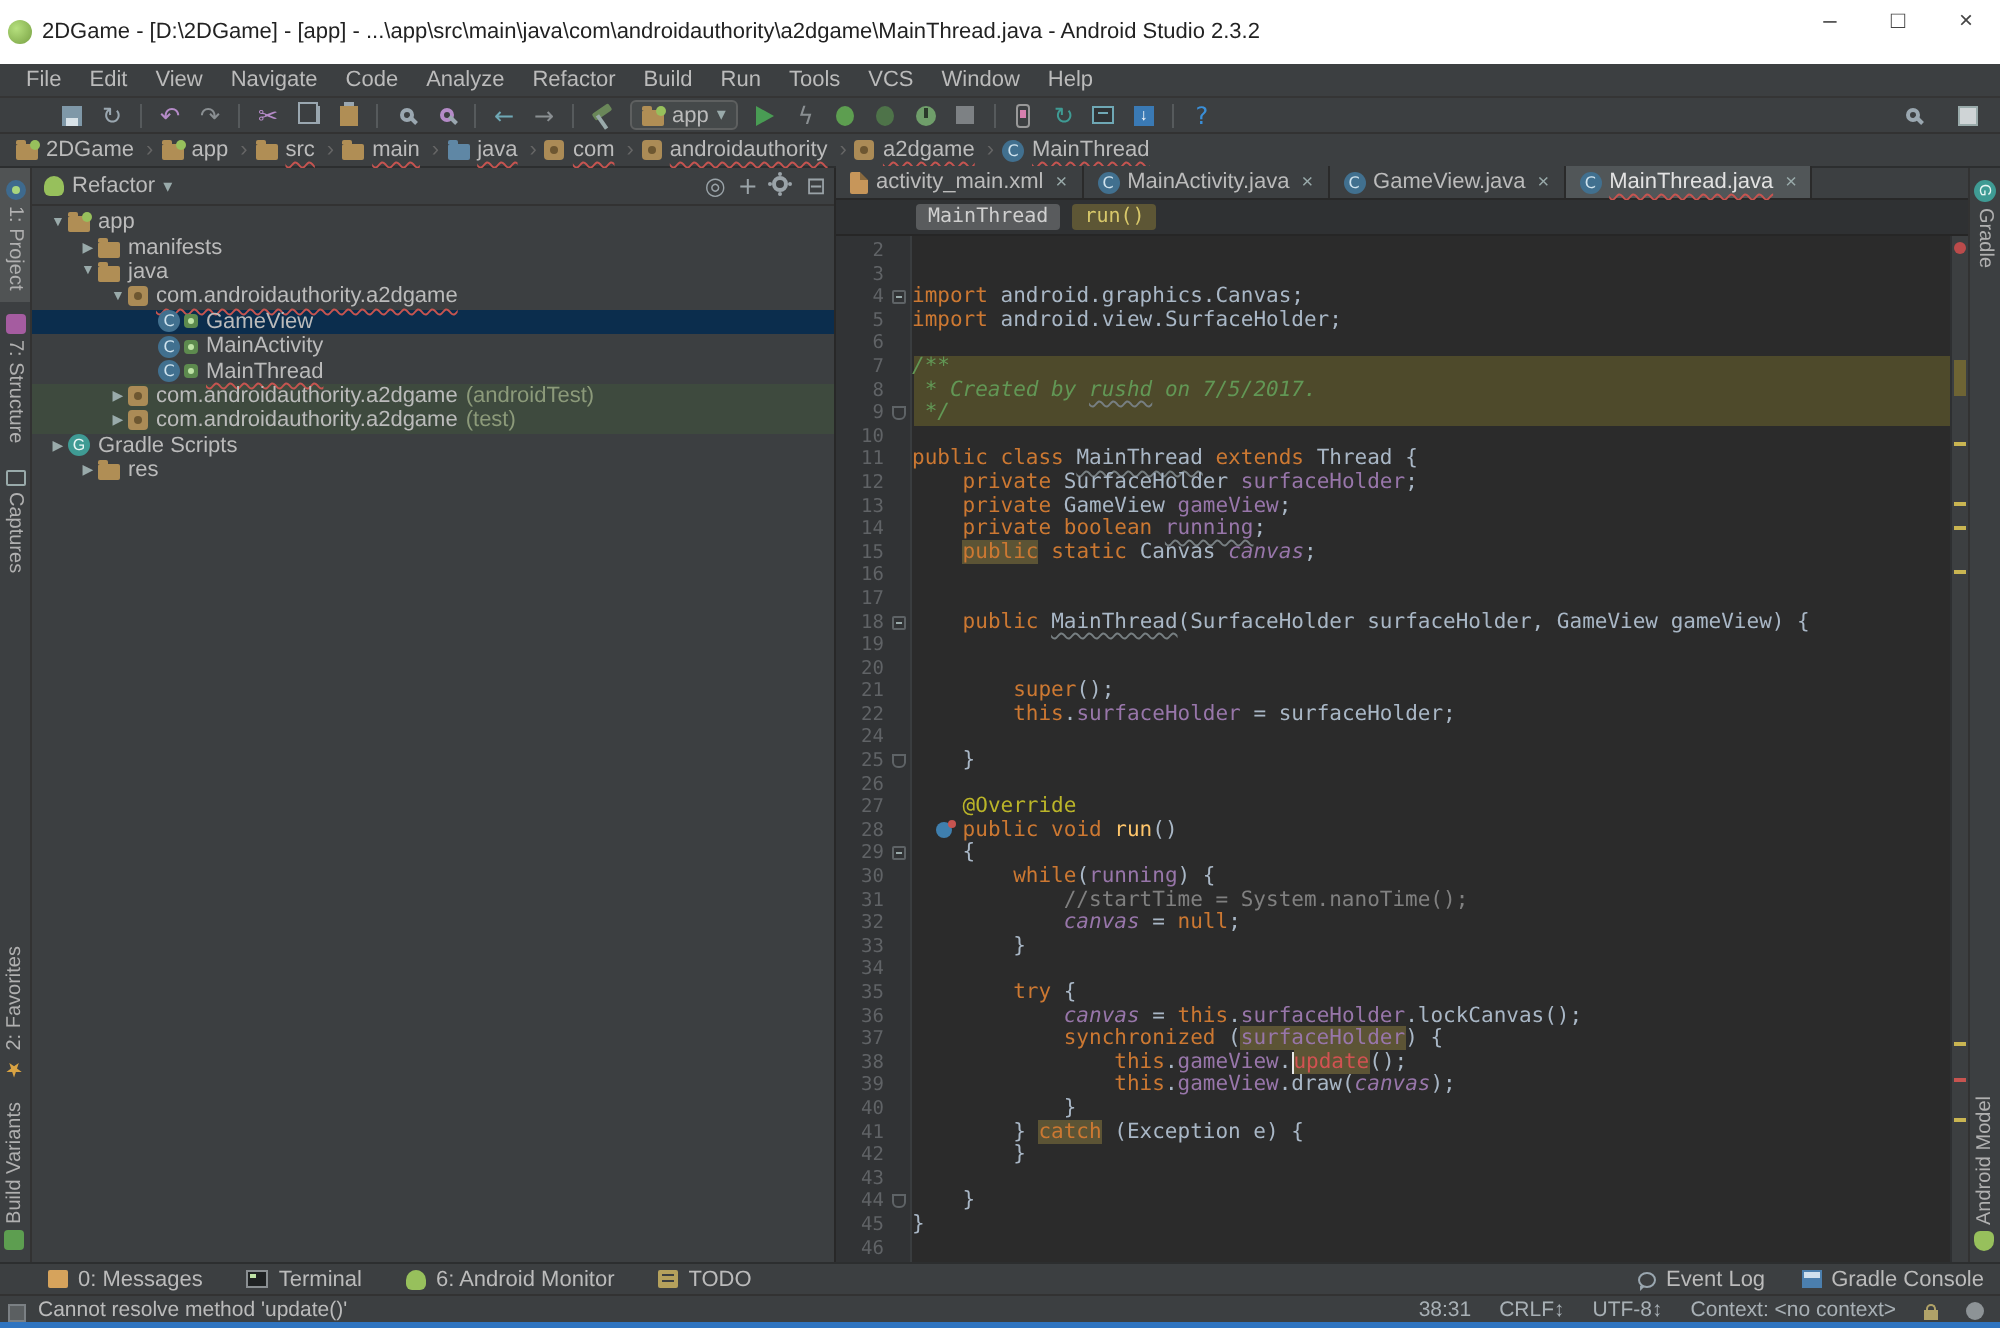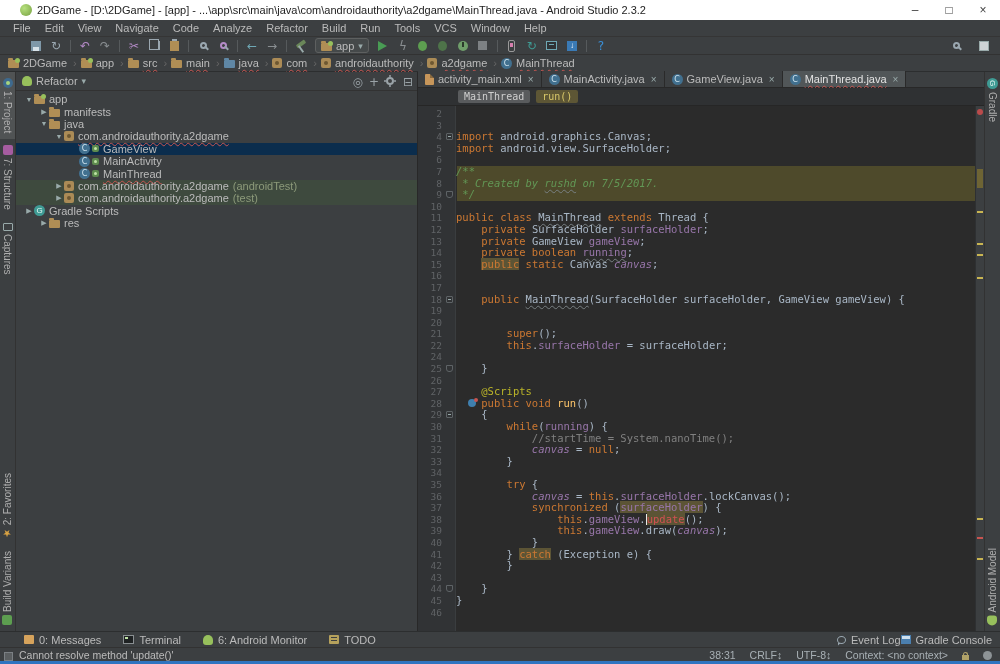--- a/index.html
+++ b/index.html
@@ -1,21 +1,21 @@
 <!DOCTYPE html>
 <html><head>
 <meta charset="utf-8">
 <style>
   * { margin:0; padding:0; box-sizing:border-box; }
   html,body { width:1000px; height:664px; overflow:hidden; background:#3c3f41;
     font-family:"Liberation Sans","DejaVu Sans",sans-serif; }
   .app { width:1000px; height:664px; display:flex; flex-direction:column; font-size:11px; color:#bbbbbb; }
 
   
-  .titlebar { height:20px; background:#ffffff; color:#222; display:flex; align-items:center; padding-left:20px; flex:none; }
+  .titlebar { height:32px; background:#ffffff; color:#222; display:flex; align-items:center; padding-left:4px; flex:none; }
   .as-logo { width:12px; height:12px; border-radius:50%; background:radial-gradient(circle at 35% 35%, #b6e07e, #77a042); margin-right:5px; flex:none; }
   .title-text { font-size:11px; white-space:nowrap; overflow:hidden; }
   .win-controls { margin-left:auto; display:flex; height:100%; }
   .win-btn { width:34px; text-align:center; line-height:20px; font-size:12px; color:#444; }
 
   
   .menubar { height:17px; background:#3c3f41; display:flex; align-items:center; padding-left:6px; border-bottom:1px solid #353535; flex:none; }
   .mi { padding:0 7px; line-height:16px; }
 
   
@@ -164,21 +164,21 @@
   .estripe { width:9px; flex:none; background:#3c3f41; border-left:1px solid #2e3032; position:relative; }
   .emark { position:absolute; left:1px; right:1px; }
   .emark.err-dot { width:6px; height:6px; border-radius:50%; background:#bb4b4b; left:1px; }
   .emark.block { background:#6e6434; }
   .emark.tick { height:2px; background:#c9b552; }
   .emark.tick-red { height:2px; background:#c75450; }
 
   
   .bottombar { height:16px; background:#3c3f41; border-top:1px solid #2c2e2f; display:flex; align-items:center; padding:0 8px 0 24px; flex:none; }
   .btab { display:inline-flex; align-items:center; gap:5px; margin-right:22px; }
-  .bottombar-right { margin-left:auto; display:flex; align-items:center; }
+  .bottombar-right { margin-left:auto; display:flex; align-items:center; gap:18px; }
   .statusbar { height:14px; background:#3c3f41; border-top:1px solid #323232; display:flex; align-items:flex-end; padding:0 8px 0 4px; flex:none; font-size:10.5px; }
   .statusbar .msg { margin-left:6px; }
   .statusbar-right { margin-left:auto; display:flex; align-items:center; gap:14px; color:#a8b0b5; }
   .blue-edge { height:3px; background:#2f74c0; flex:none; }
 </style>
 </head>
 <body>
 
 <div class="app">
 
@@ -611,21 +611,21 @@
                 <span class="codetxt"><span class="s-txt">    }</span></span>
               </div>
               <div class="crow">
                 <span class="ln">26</span>
                 <span class="foldc"></span>
                 <span class="codetxt"></span>
               </div>
               <div class="crow">
                 <span class="ln">27</span>
                 <span class="foldc"></span>
-                <span class="codetxt"><span class="s-txt">    </span><span class="s-ann">@Scripts</span></span>
+                <span class="codetxt"><span class="s-txt">    </span><span class="s-ann">@Override</span></span>
               </div>
               <div class="crow">
                 <span class="ln">28</span>
                 <span class="foldc">
                   <span class="ic ic-override gut-ic"></span>
                 </span>
                 <span class="codetxt"><span class="s-txt">    </span><span class="s-kw">public void </span><span class="s-decl">run</span><span class="s-txt">()</span></span>
               </div>
               <div class="crow">
                 <span class="ln">29</span>

